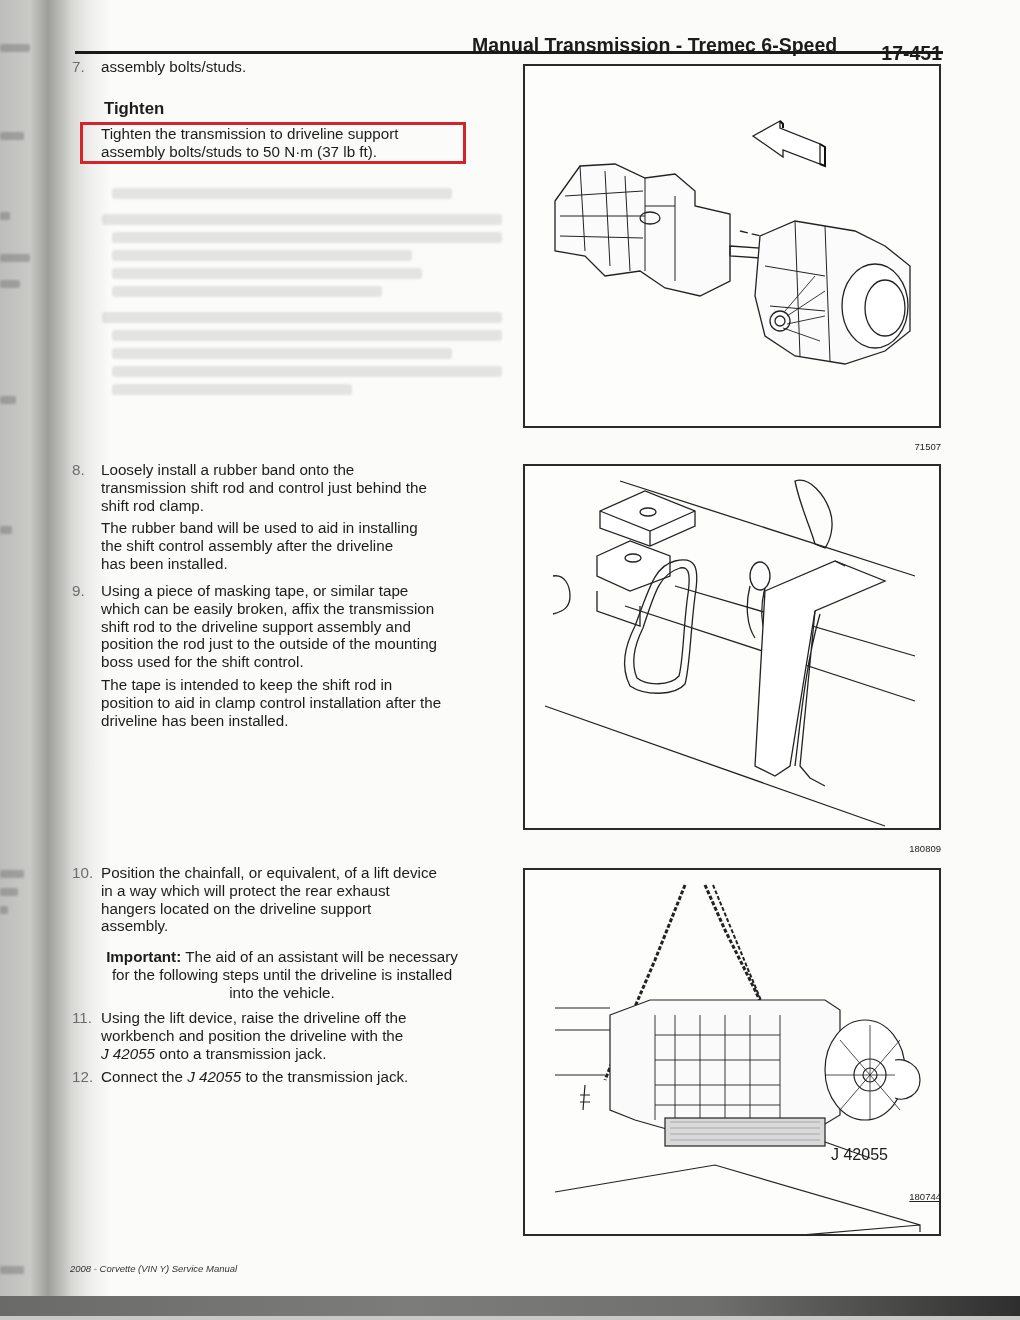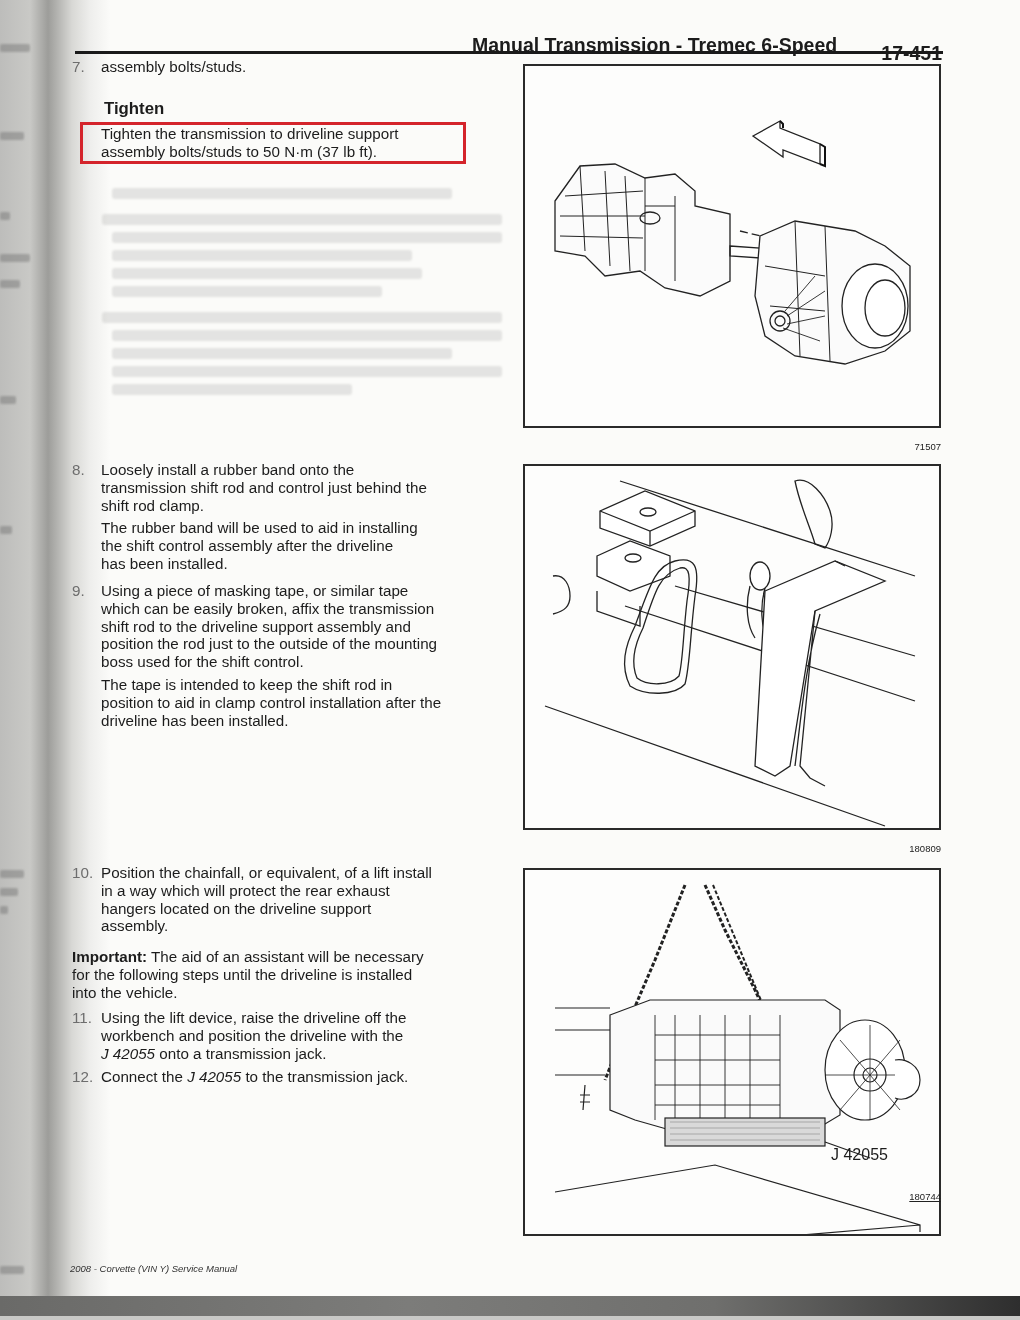--- a/index.html
+++ b/index.html
@@ -131,28 +131,28 @@
     <div style="height:5px"></div>
     <div>The tape is intended to keep the shift rod in</div>
     <div>position to aid in clamp control installation after the</div>
     <div>driveline has been installed.</div>
   </div>
 </div>
 
 <div class="col step" style="top:864px;">
   <span class="num">10.</span>
   <div class="body">
-    <div>Position the chainfall, or equivalent, of a lift install</div>
+    <div>Position the chainfall, or equivalent, of a lift device</div>
     <div>in a way which will protect the rear exhaust</div>
     <div>hangers located on the driveline support</div>
     <div>assembly.</div>
   </div>
 </div>
 
-<div class="important" style="top:948px;">
+<div class="important" style="top:948px;text-align:center;">
   <div><b>Important:</b><span> The aid of an assistant will be necessary</span></div>
   <div>for the following steps until the driveline is installed</div>
   <div>into the vehicle.</div>
 </div>
 
 <div class="col step" style="top:1009px;">
   <span class="num">11.</span>
   <div class="body">
     <div>Using the lift device, raise the driveline off the</div>
     <div>workbench and position the driveline with the</div>

